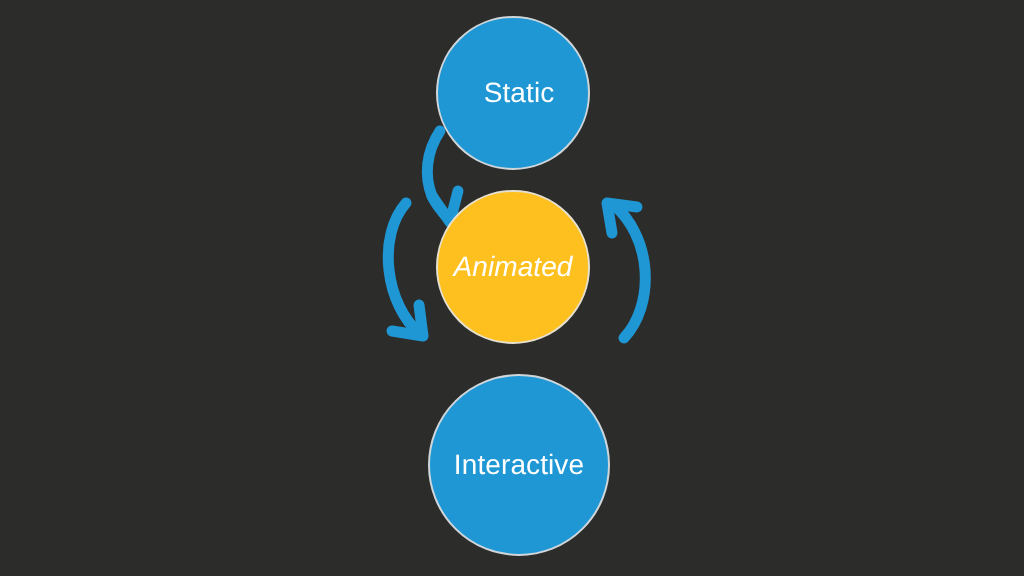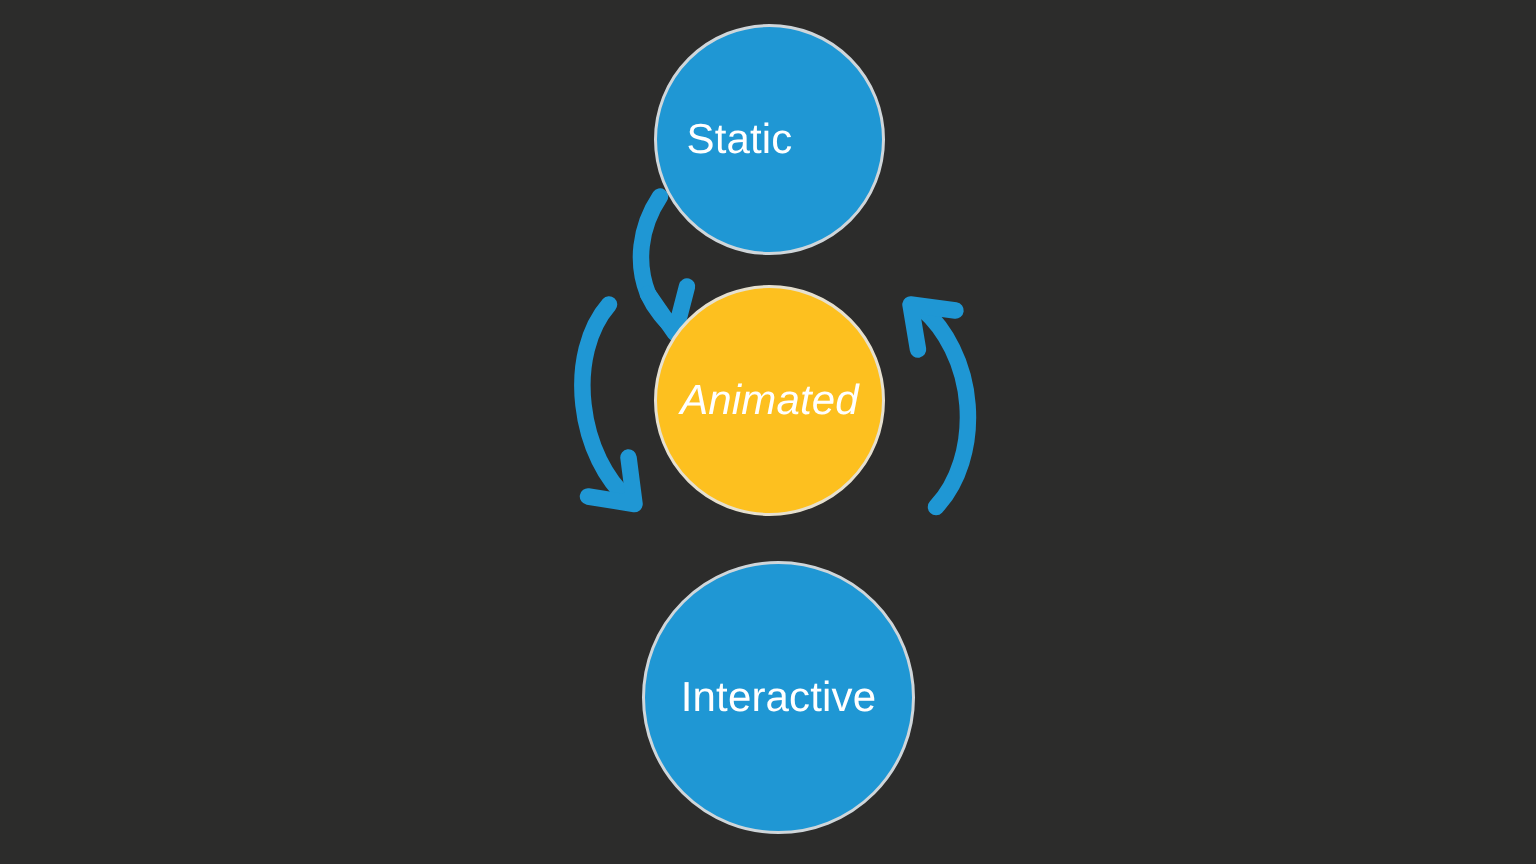--- a/index.html
+++ b/index.html
@@ -70,18 +70,18 @@
       <path d="M 637 207 L 607 203 L 612 233" fill="none" stroke="#1f97d4" stroke-width="11" stroke-linecap="round" stroke-linejoin="round"></path>
     </g>
 
     <circle cx="513" cy="93" r="76" fill="#1f97d4" stroke="#cfd6da" stroke-width="2"></circle>
 
     <circle cx="513" cy="267" r="76" fill="#fdc01f" stroke="#e6e0cf" stroke-width="2"></circle>
 
     <circle cx="519" cy="465" r="90" fill="#1f97d4" stroke="#cfd6da" stroke-width="2"></circle>
   </svg>
 
-  <div class="node-label label-static" style="left: 493px; top: 93px; color: rgb(255, 255, 255);">Static</div>
+  <div class="node-label label-static" style="left: 519px; top: 93px; color: rgb(255, 255, 255);">Static</div>
 
   <div class="node-label label-animated" style="left: 513px; top: 267px; color: rgb(255, 255, 255);">Animated</div>
 
   <div class="node-label label-interactive" style="left: 519px; top: 465px; color: #ffffff;">Interactive</div>
 </div>
 
 </body></html>

